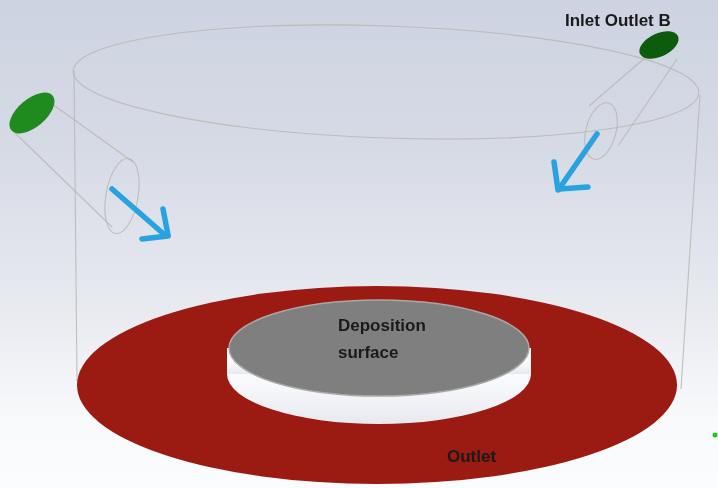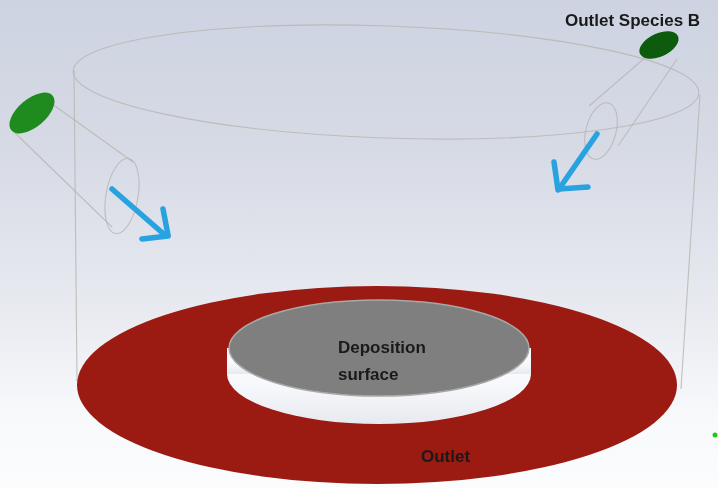--- a/index.html
+++ b/index.html
@@ -15,22 +15,22 @@
     position:absolute;
     font-weight:700;
     font-size:17px;
     color:#1a1a1a;
     letter-spacing:0px;
     white-space:nowrap;
     line-height:27px;
   }
   .lbl-inlet-a{left:13px;top:39px;}
   .lbl-inlet-b{left:565px;top:7px;}
-  .lbl-deposition{left:338px;top:334px;}
-  .lbl-outlet{left:421px;top:443px;}
+  .lbl-deposition{left:338px;top:312px;}
+  .lbl-outlet{left:447px;top:443px;}
 </style>
 </head>
 <body>
 
 <div id="stage">
 
   <svg id="scene-svg" width="718" height="488" viewBox="0 0 718 488">
     <defs>
       <linearGradient id="sideGrad" x1="0" y1="0" x2="0" y2="1">
         <stop offset="0%" stop-color="#ffffff"></stop>
@@ -78,21 +78,21 @@
     <g fill="none" stroke-width="5.5" stroke-linecap="round" stroke="#29a3e0">
       <path d="M597,134 L559,189"></path>
       <path d="M554,162 L558,190"></path>
       <path d="M559,189 L588,187"></path>
     </g>
 
     <circle cx="715" cy="435" r="2.5" fill="#22c522"></circle>
   </svg>
 
 
-  <div class="label lbl-inlet-b">Outlet Species B</div>
+  <div class="label lbl-inlet-b">Inlet Outlet B</div>
 
   <div class="label lbl-deposition">
     <div>Deposition</div>
     <div>surface</div>
   </div>
 
   <div class="label lbl-outlet">Outlet</div>
 
 </div>
 

